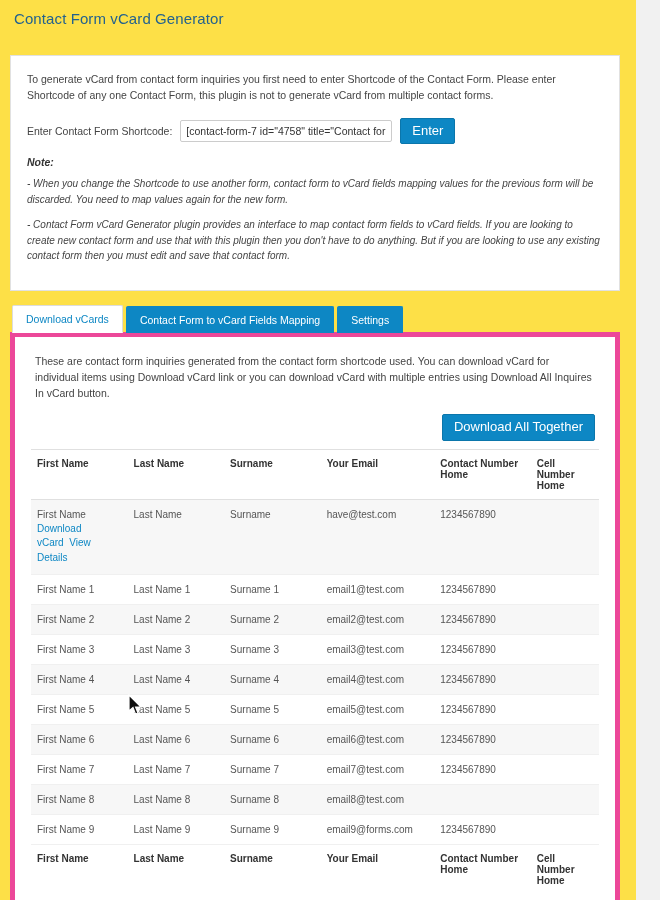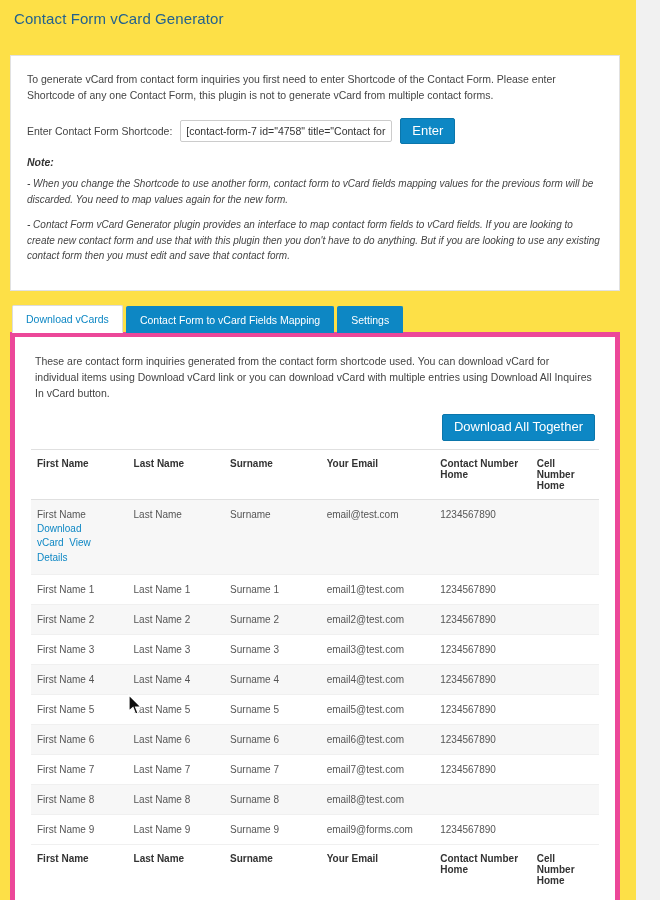--- a/index.html
+++ b/index.html
@@ -238,21 +238,21 @@
           <th class="col-email">Your Email</th>
           <th class="col-contact">Contact Number Home</th>
           <th class="col-cell">Cell Number Home</th>
         </tr>
       </thead>
       <tbody id="vcards-body">
           <tr>
             <td class="col-first"><span>First Name</span><div class="row-actions"><a href="#">Download vCard</a>&nbsp;&nbsp;<a href="#">View Details</a></div></td>
             <td class="col-last"><span>Last Name</span></td>
             <td class="col-surname"><span>Surname</span></td>
-            <td class="col-email"><span>email@test.com</span></td>
+            <td class="col-email"><span>have@test.com</span></td>
             <td class="col-contact"><span>1234567890</span></td>
             <td class="col-cell"><span></span></td>
           </tr>
           <tr>
             <td class="col-first"><span>First Name 1</span></td>
             <td class="col-last"><span>Last Name 1</span></td>
             <td class="col-surname"><span>Surname 1</span></td>
             <td class="col-email"><span>email1@test.com</span></td>
             <td class="col-contact"><span>1234567890</span></td>
             <td class="col-cell"><span></span></td>

